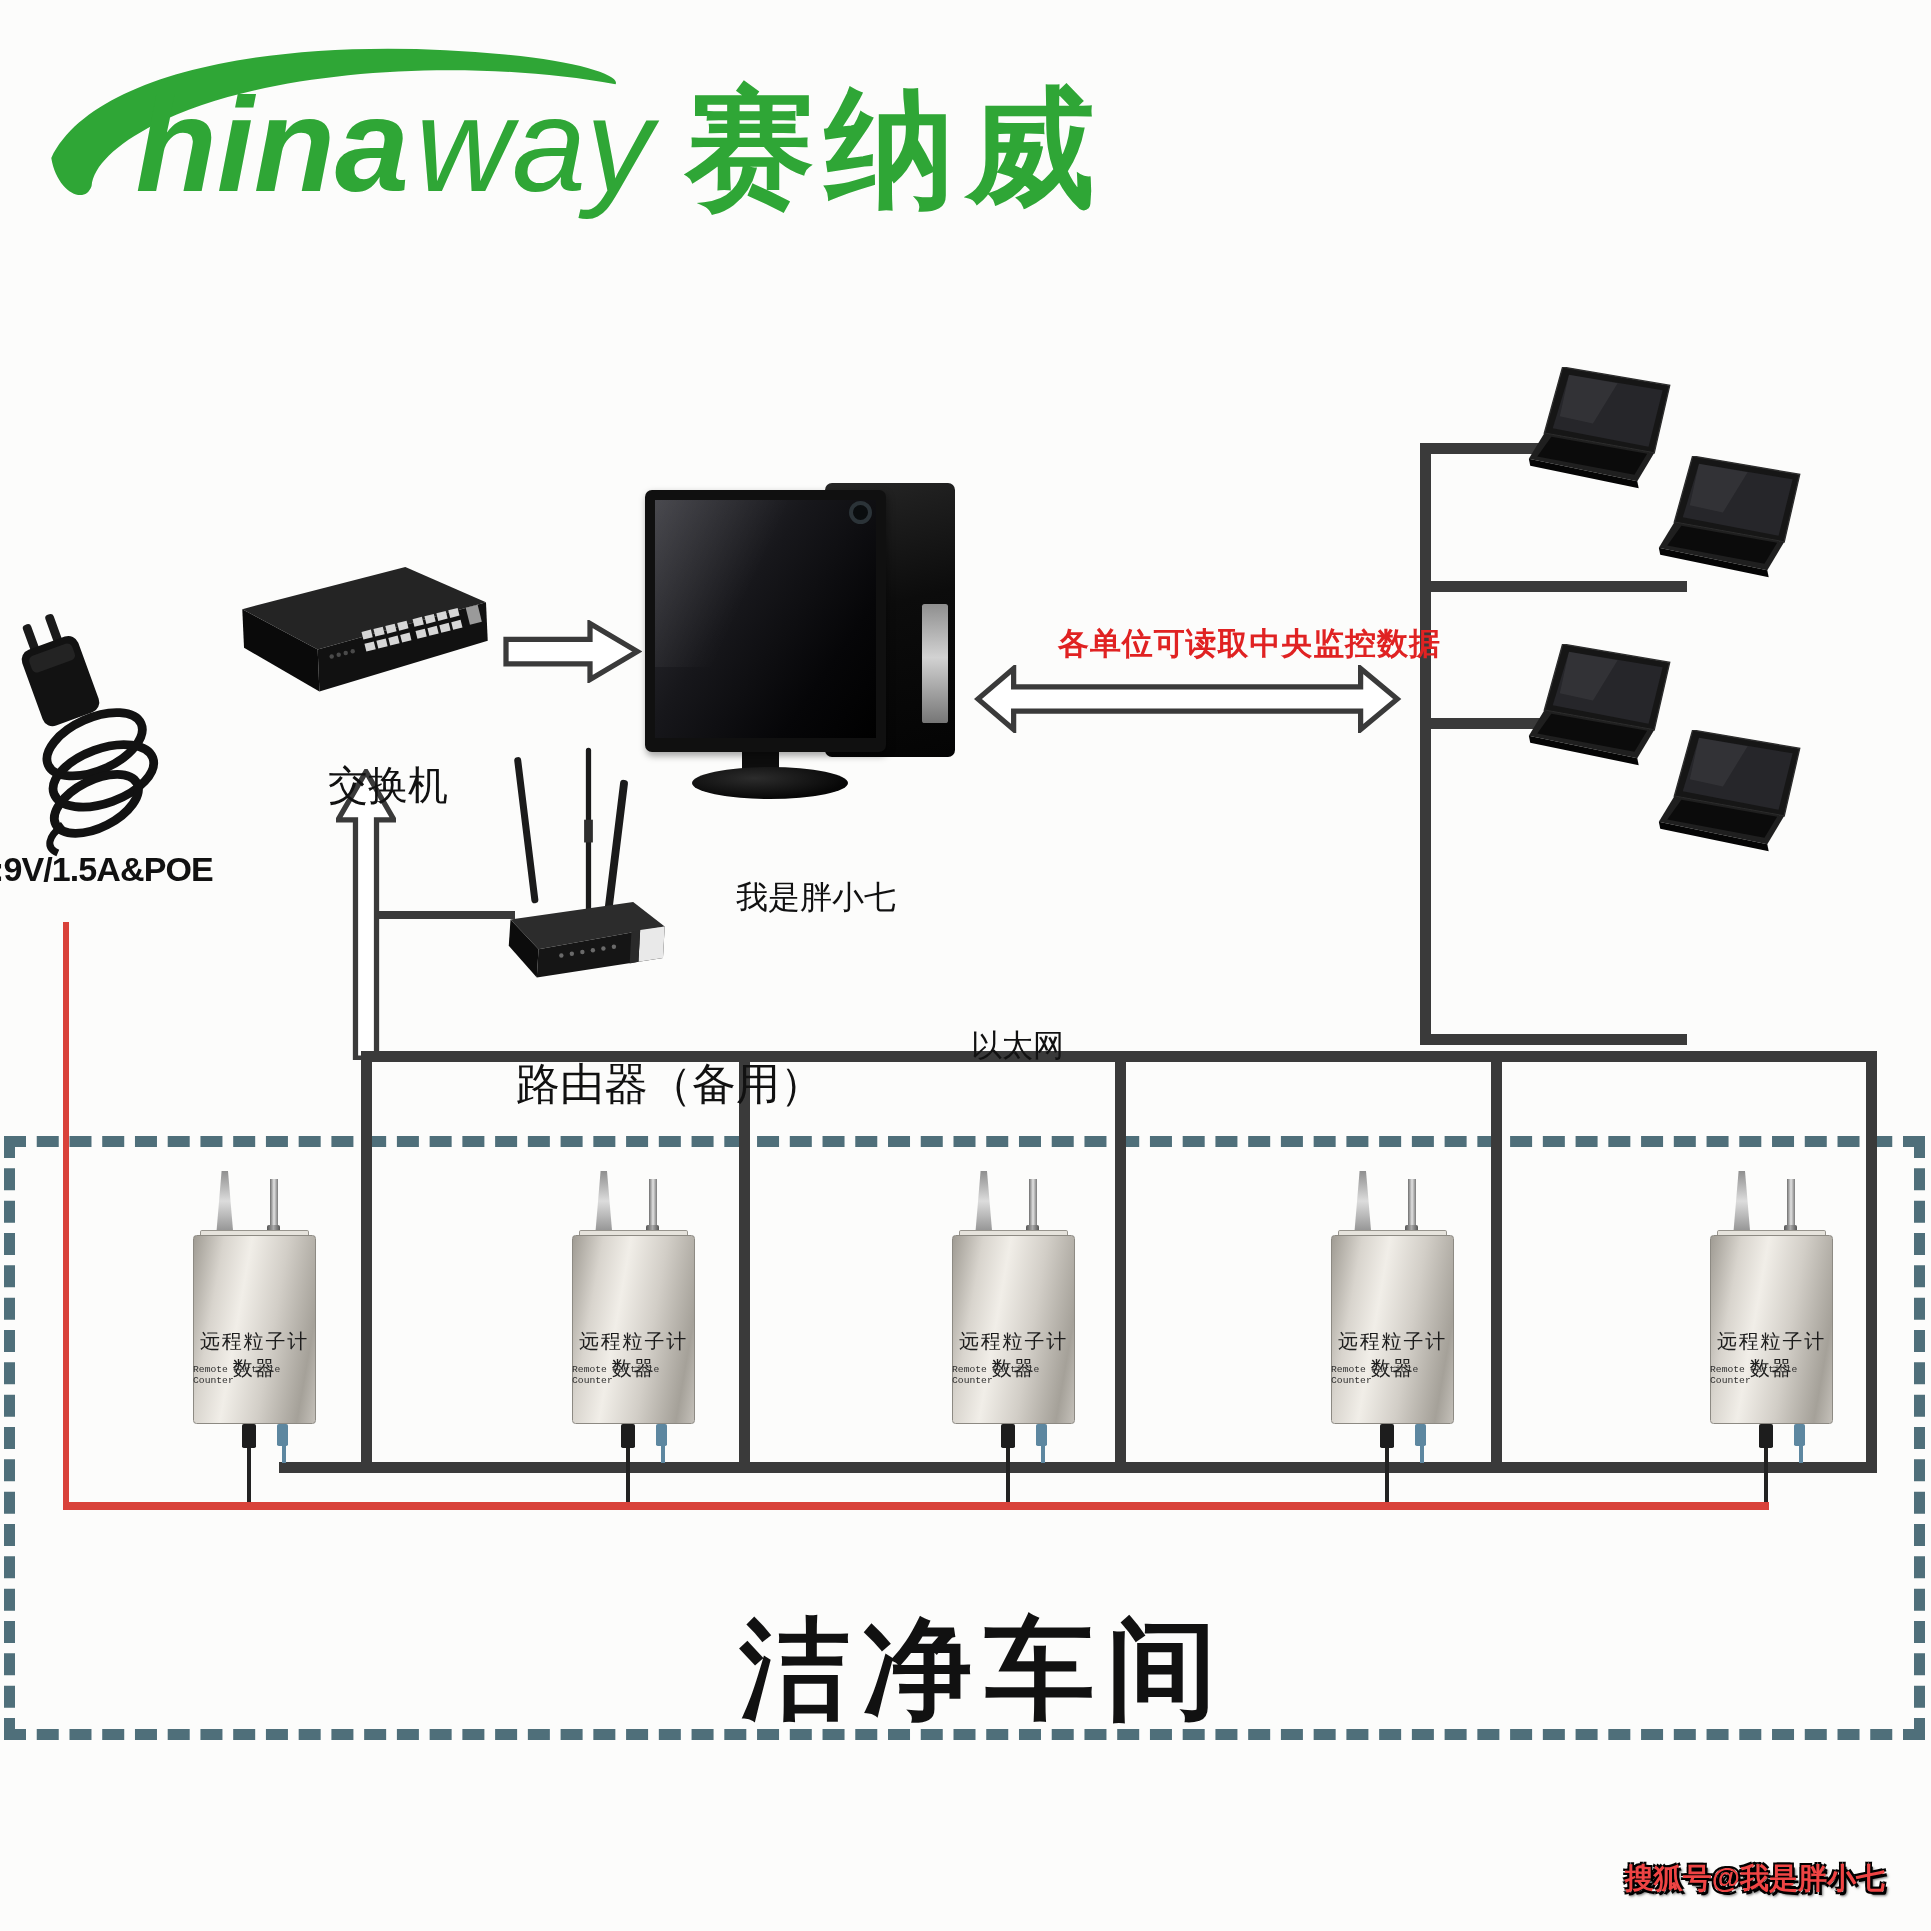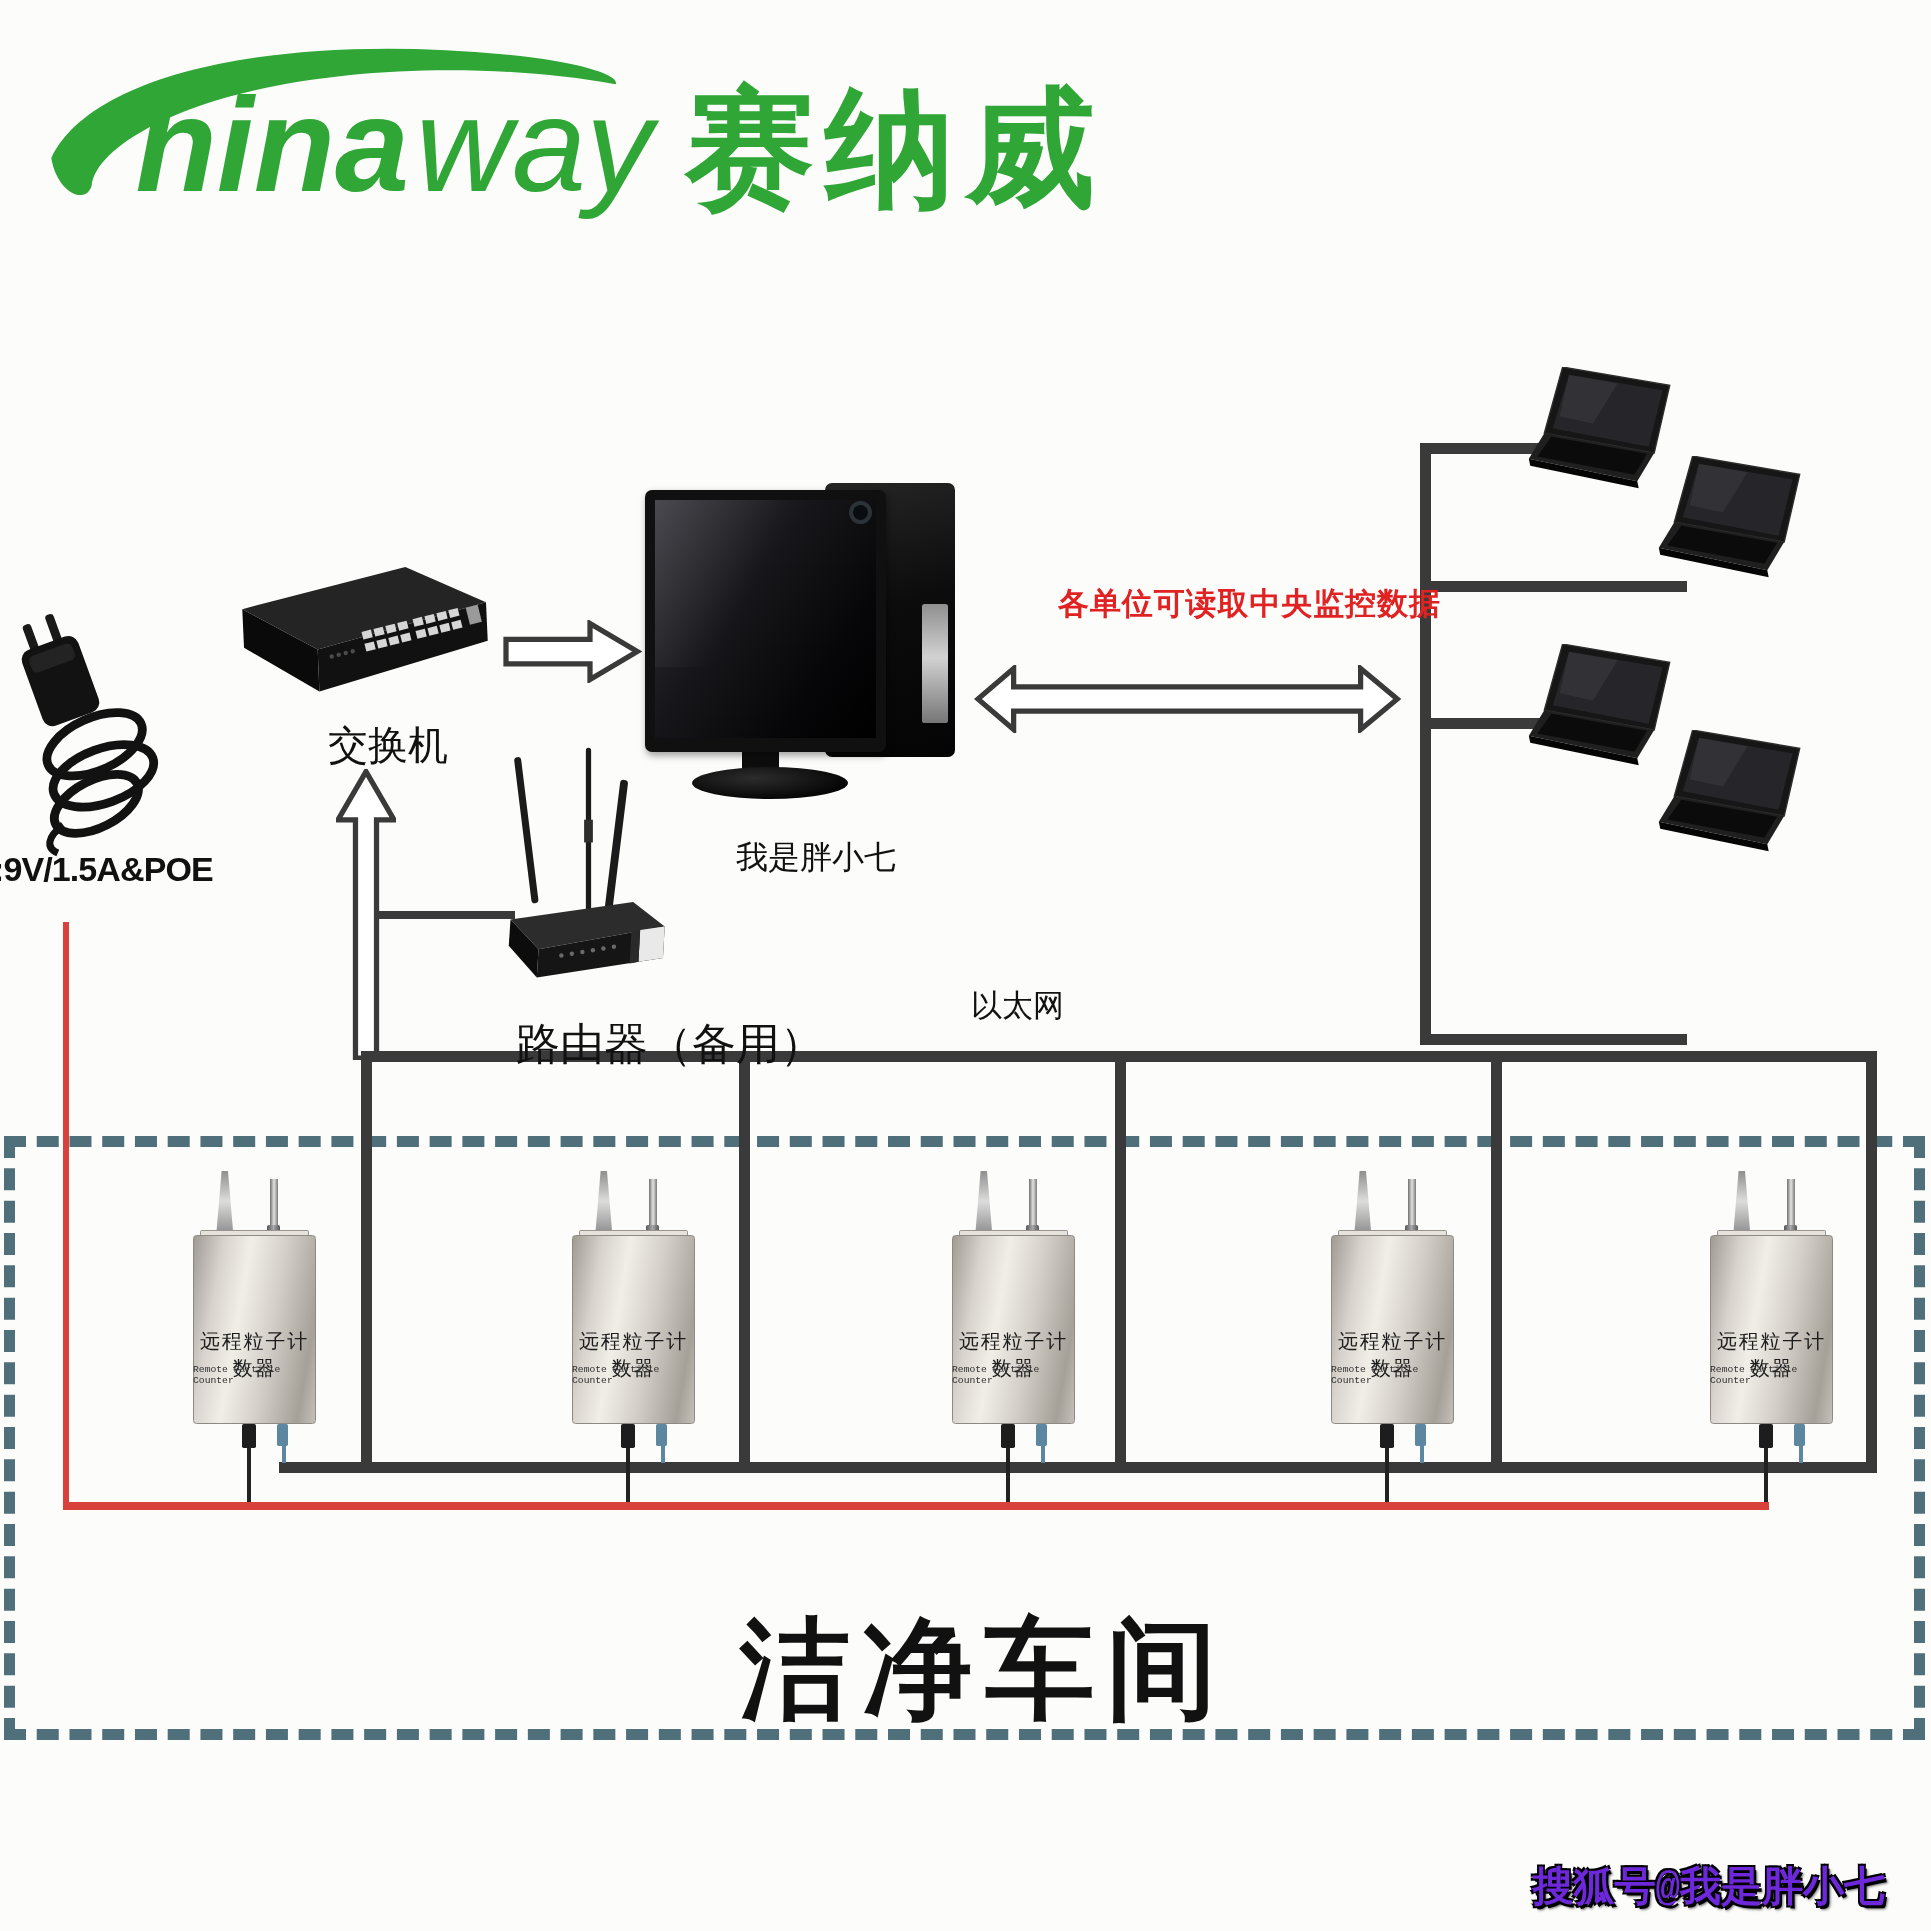--- a/index.html
+++ b/index.html
@@ -3,27 +3,27 @@
 <meta charset="utf-8">
 <style>
   html,body{margin:0;padding:0;background:#e8e8e8;}
   #canvas{position:relative;width:1931px;height:1931px;background:#fcfcfb;overflow:hidden;
           font-family:"Liberation Sans",sans-serif;color:#111;}
   .abs{position:absolute;}
   
   .net{background:#3a3a3a;z-index:3;}
   .red{background:#d9423a;z-index:3;}
   
-  .lbl{position:absolute;z-index:6;font-size:31px;color:#111;white-space:nowrap;}
+  .lbl{position:absolute;z-index:6;font-size:31px;color:#111;white-space:nowrap;margin-top:40px;}
   .lbl.red-note{color:#e02222;font-weight:bold;font-size:31px;letter-spacing:0.9px;}
   .poe{position:absolute;left:-7px;top:850px;font-size:34px;font-weight:600;letter-spacing:-0.9px;z-index:6;}
   .cleanroom-title{position:absolute;left:0;top:1596px;width:1931px;text-align:center;
                    font-size:110px;font-weight:700;letter-spacing:12.3px;z-index:2;padding-left:19px;}
-  .watermark{position:absolute;right:46px;top:1859px;font-size:41px;font-weight:bold;color:#6d28d9;z-index:8;
-             text-shadow:2.6px 2.6px 0 #000,-1.8px -1.8px 0 #000,1.8px -1.8px 0 #000,-1.8px 1.8px 0 #000,3.5px 3.5px 2.6px rgba(0,0,0,.55);font-family:Liberation Mono, monospace;}
+  .watermark{position:absolute;right:46px;top:1859px;font-size:29px;font-weight:bold;color:#ef4444;z-index:8;
+             text-shadow:2.6px 2.6px 0 #000,-1.8px -1.8px 0 #000,1.8px -1.8px 0 #000,-1.8px 1.8px 0 #000,3.5px 3.5px 2.6px rgba(0,0,0,.55);}
   
   .cleanroom-box{position:absolute;left:3.5px;top:1136px;width:1921px;height:604px;
                  border:11.4px dashed #4f6f7a;box-sizing:border-box;z-index:1;}
   
   .tower{position:absolute;left:825px;top:483px;width:130px;height:274px;border-radius:7px;
          background:linear-gradient(165deg,#262626 0%,#0c0c0c 45%,#040404 100%);z-index:3;}
   .tower .bay{position:absolute;right:7px;top:121px;width:26px;height:119px;border-radius:2.6px;
          background:linear-gradient(180deg,#8f8f8f,#d2d2d2 45%,#767676);}
   .tower .btn{position:absolute;left:14px;top:12.3px;width:14px;height:14px;border-radius:50%;
          background:radial-gradient(circle at 35% 35%,#555,#111);}

